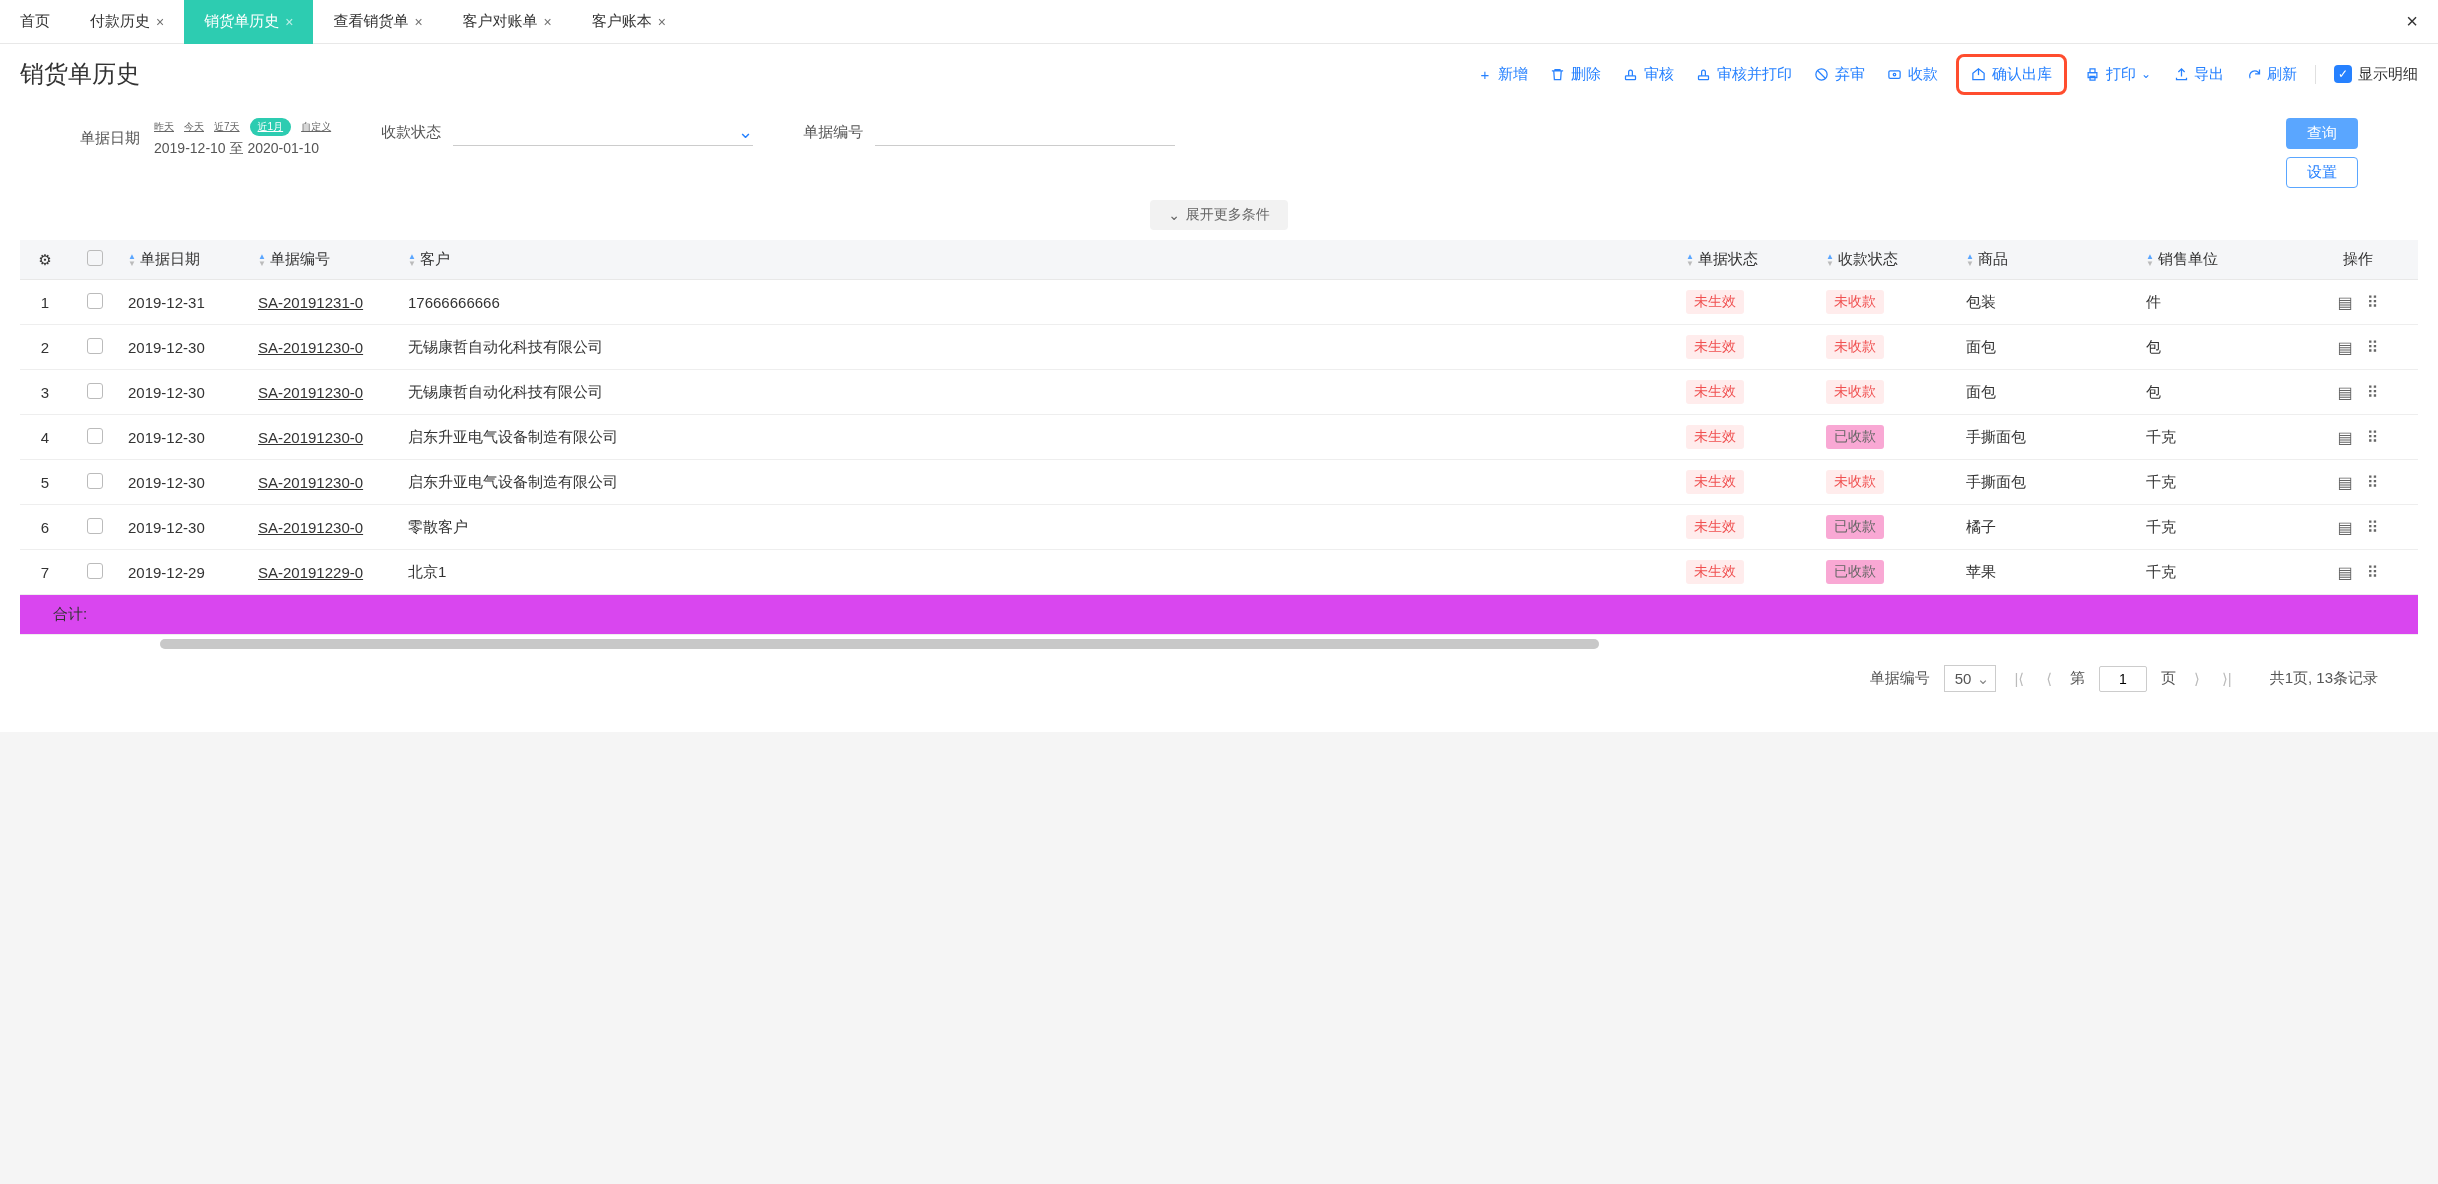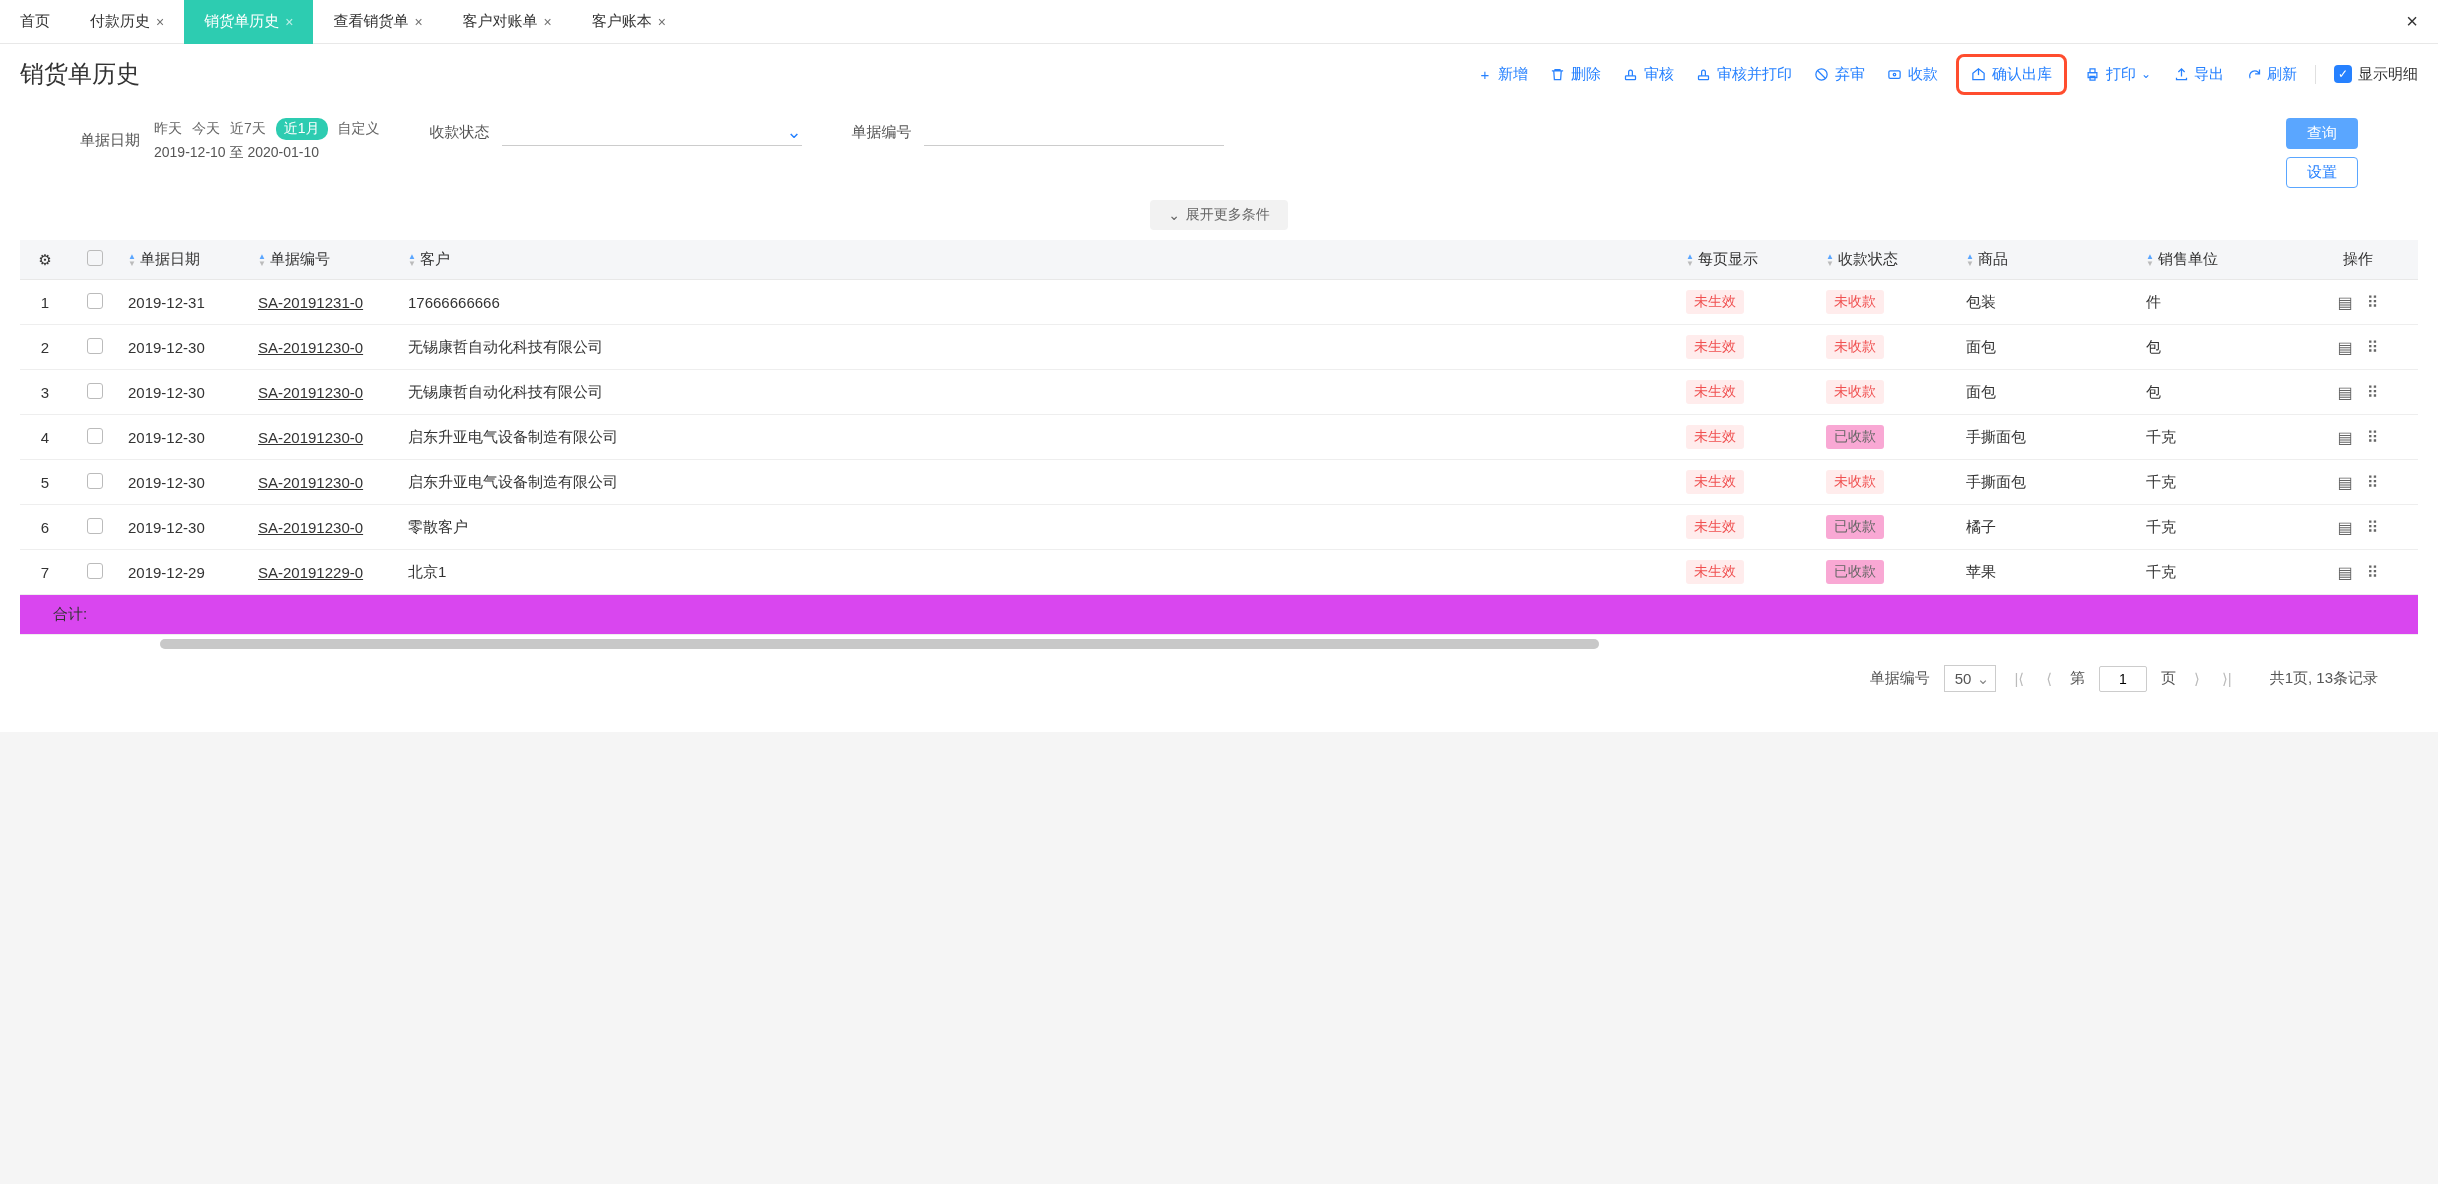--- a/index.html
+++ b/index.html
@@ -23,21 +23,21 @@
 .show-detail-wrap { display: flex; align-items: center; gap: 6px; border-left: 1px solid #e0e0e0; padding-left: 18px; margin-left: -4px;}
 .show-detail-check { width: 18px; height: 18px; border-radius: 4px; background: #2681ff; display: flex; align-items: center; justify-content: center; color: #fff; font-size: 12px; }
 .show-detail-label { color: #333; font-size: 15px;}
 
 .filter-area { padding: 10px 20px 0 20px; }
 .filter-row { display: flex; align-items: flex-start; gap: 50px; padding: 6px 60px; }
 .filter-group { display: flex; flex-direction: column; }
 .filter-group.inline { flex-direction: row; align-items: center; gap: 12px;}
 .filter-label { font-size: 15px; color: #555; white-space: nowrap; }
 .date-quick { display: flex; align-items: center; gap: 10px; }
-.date-quick-opt { font-size: 14px; color: #666; cursor: pointer; }
+.date-quick-opt { font-size: 10px; color: #666; cursor: pointer; text-decoration: underline; }
 .date-quick-opt.active { background: #2dccb1; color: #fff; padding: 2px 8px; border-radius: 10px; }
 .date-range { font-size: 14px; color: #555; margin-top: 4px; }
 .date-group-wrap { display: flex; align-items: center; gap: 14px;}
 .filter-input-line { border-bottom: 1px solid #ccc; min-width: 300px; height: 28px; display: flex; align-items: center; justify-content: flex-end; color: #2681ff; }
 .filter-buttons { margin-left: auto; display: flex; flex-direction: column; gap: 8px; }
 .btn-primary { background: #5aa6ff; color: #fff; border: none; border-radius: 4px; padding: 6px 20px; font-size: 15px; cursor: pointer; }
 .btn-outline { background: #fff; border: 1px solid #5aa6ff; color: #2681ff; border-radius: 4px; padding: 5px 20px; font-size: 15px; cursor: pointer; }
 .expand-more { text-align: center; padding: 6px 0 10px 0; }
 .expand-more-btn { background: #f2f2f2; border-radius: 4px; padding: 6px 18px; display: inline-flex; align-items: center; gap: 6px; color: #666; cursor: pointer; font-size: 14px;}
 
@@ -256,21 +256,21 @@
                 <span class="up">▲</span>
                 <span>▼</span>
               </span><span>单据编号</span></th>
           <th><span class="sort-arrows">
                 <span class="up">▲</span>
                 <span>▼</span>
               </span><span>客户</span></th>
           <th><span class="sort-arrows">
                 <span class="up">▲</span>
                 <span>▼</span>
-              </span><span>每页显示</span></th>
+              </span><span>单据状态</span></th>
           <th><span class="sort-arrows">
                 <span class="up">▲</span>
                 <span>▼</span>
               </span><span>收款状态</span></th>
           <th><span class="sort-arrows">
                 <span class="up">▲</span>
                 <span>▼</span>
               </span><span>商品</span></th>
           <th><span class="sort-arrows">
                 <span class="up">▲</span>

